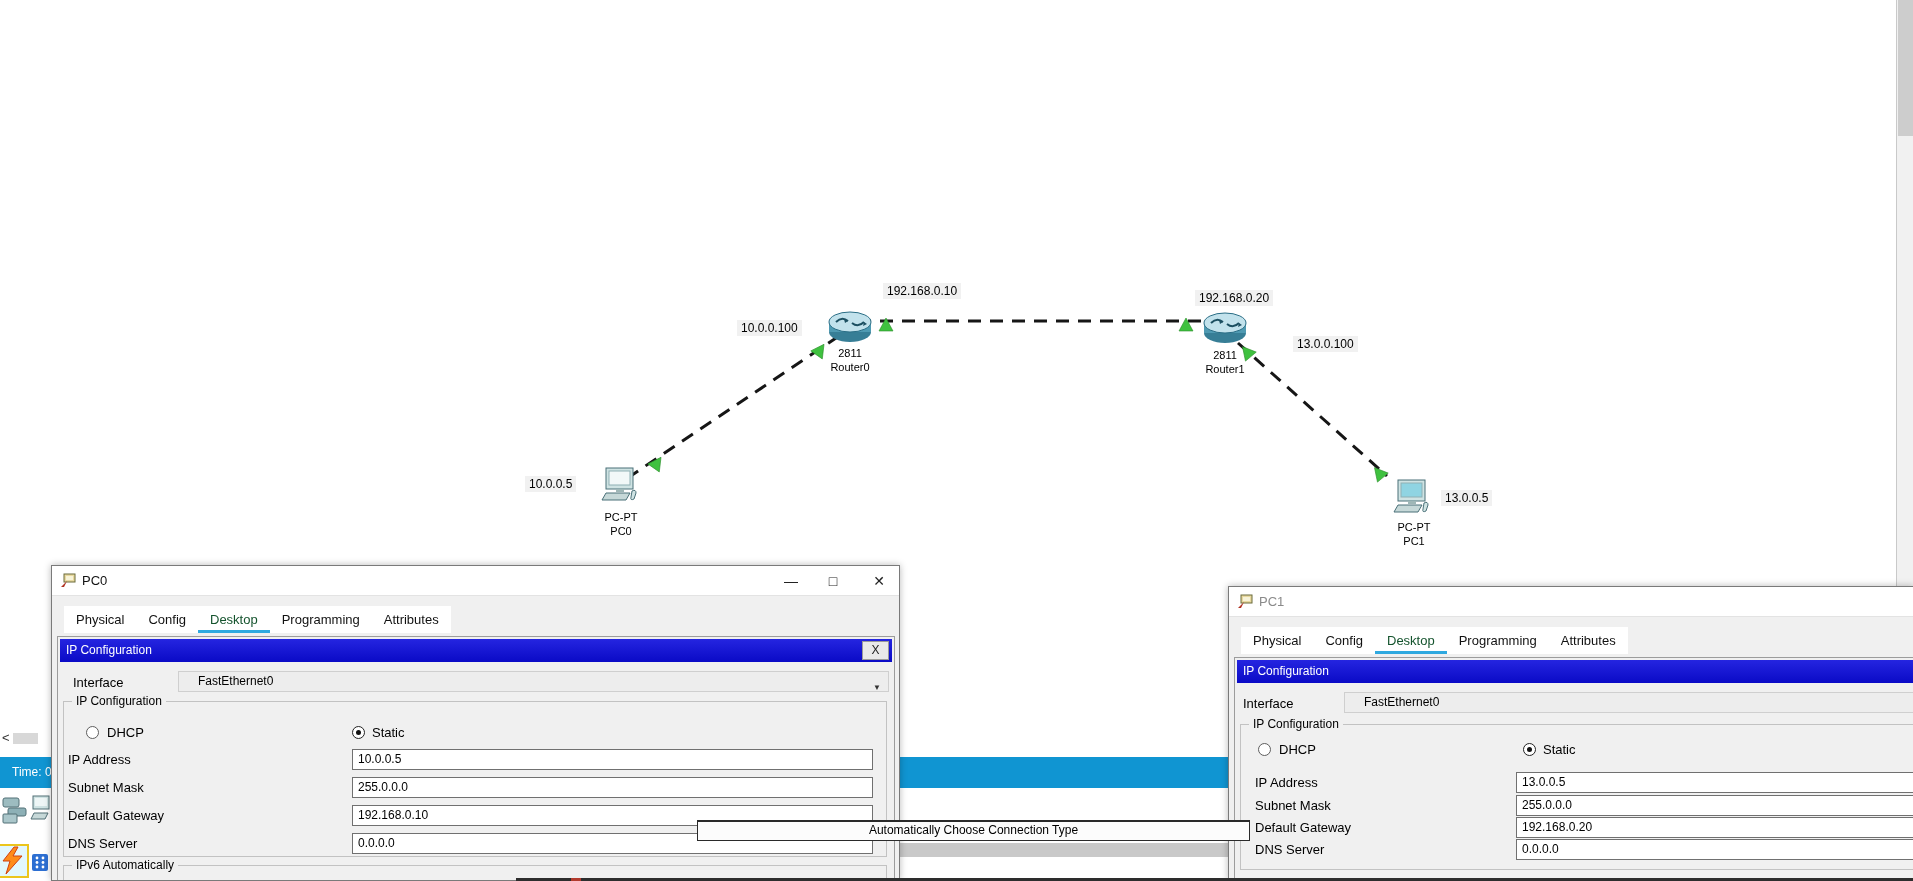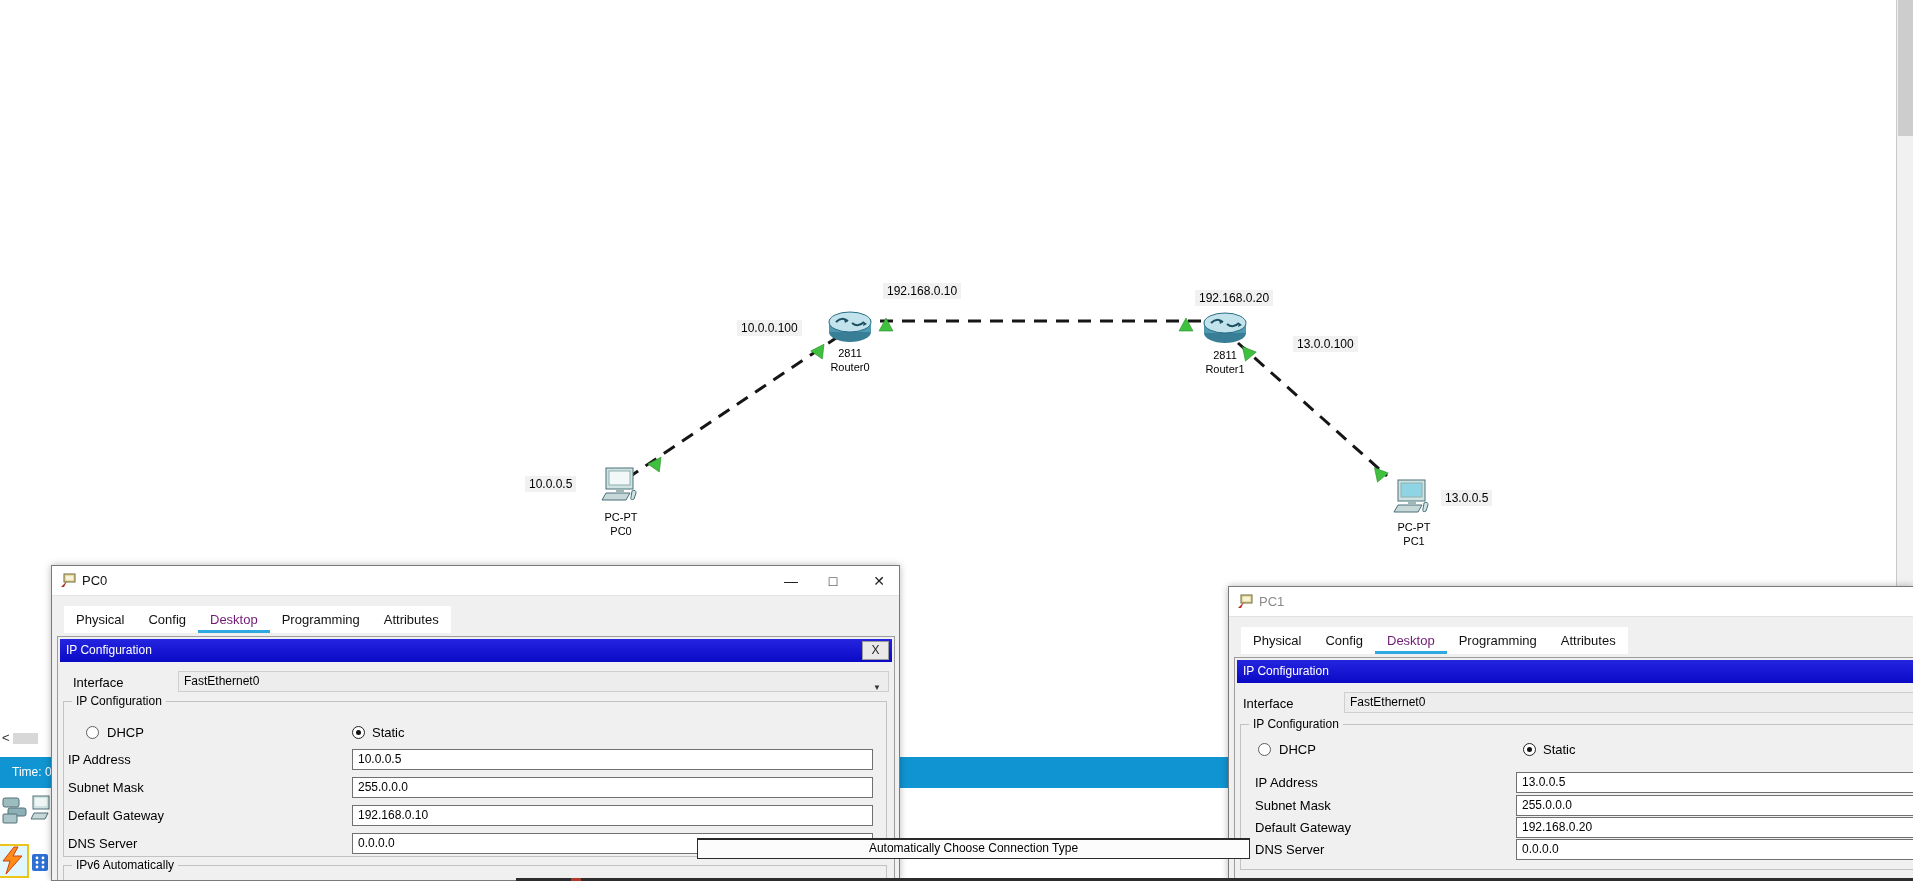--- a/index.html
+++ b/index.html
@@ -21,49 +21,49 @@
            border-left:1px solid #c9c9c9;z-index:3;}
   .vthumb{position:absolute;left:1px;top:0;width:16px;height:136px;background:#cdcdcd;}
   .hscroll-arrow{position:absolute;left:2px;top:730px;font-size:13px;color:#333;z-index:2;}
   .hscroll-track{position:absolute;left:13px;top:733px;width:25px;height:11px;background:#d8d8d8;z-index:2;}
   .graystrip{position:absolute;left:893px;top:843px;width:356px;height:14px;background:#c9c9c9;z-index:2;}
   .palette-icon{position:absolute;z-index:2;}
   .lightning-box{position:absolute;left:-4px;top:844px;width:33px;height:34px;background:#e2f7fd;
                  border:2px solid #ecc51c;z-index:2;}
   .griddots{position:absolute;left:32px;top:854px;width:16px;height:17px;background:#2d6fd2;
             border-radius:2px;z-index:2;}
-  .tooltip{position:absolute;left:697px;top:838px;width:553px;height:21px;background:#fcfcfc;
+  .tooltip{position:absolute;left:697px;top:820px;width:553px;height:21px;background:#fcfcfc;
            border:1px solid #2a2a2a;border-top-width:2px;z-index:25;text-align:center;
            font-size:12px;line-height:17px;color:#000;}
   .bottomline{position:absolute;left:516px;top:878px;width:1397px;height:3px;background:#2d2d2d;z-index:30;}
   .redblip{position:absolute;left:571px;top:878px;width:10px;height:3px;background:#b23b2e;z-index:31;}
 
   
   .window{position:absolute;background:#f0f0f0;border:1px solid #7a7a7a;overflow:hidden;
           box-shadow:0 0 7px rgba(0,0,0,.28);z-index:10;}
   .titlebar{position:absolute;left:0;top:0;right:0;height:30px;background:#ffffff;
             border-bottom:1px solid #e3e3e3;}
   .wicon{position:absolute;left:8px;top:7px;}
   .wtitle{position:absolute;left:30px;top:7px;font-size:13px;color:#111;}
   .wtitle.inactive{color:#8a8a8a;}
   .wc{position:absolute;top:3px;width:34px;height:24px;text-align:center;font-size:14px;
       color:#222;line-height:24px;cursor:default;}
   .tabstrip{position:absolute;display:flex;background:#ffffff;height:27px;z-index:1;}
   .tab{position:relative;padding:6px 12px 0 12px;font-size:13px;color:#111;white-space:nowrap;}
-  .tab.active{color:#701a75;}
+  .tab.active{color:#14532d;}
   .tab.active::after{content:"";position:absolute;left:0;right:0;bottom:0;height:3px;background:#2fa9e0;}
   .panel{position:absolute;background:#f0f0f0;border:1px solid #9c9c9c;}
   .bluebar{position:absolute;left:2px;top:2px;right:2px;height:23px;
            background:linear-gradient(#2525e0,#0a0ac6);color:#fff;font-size:12px;
            line-height:23px;padding-left:6px;}
   .xbtn{position:absolute;right:3px;top:2px;width:27px;height:19px;background:#e9e9e9;
         border:1px solid #9a9a9a;color:#222;text-align:center;font-size:12px;line-height:16px;}
   .lbl{position:absolute;font-size:13px;color:#000;white-space:nowrap;}
   .dropdown{position:absolute;height:21px;background:#ededed;border:1px solid #cfcfcf;
-            font-size:12px;line-height:19px;padding-left:5px;}
+            font-size:12px;line-height:19px;padding-left:19px;}
   .caret{position:absolute;right:7px;top:6px;font-size:8px;color:#333;}
   .group{position:absolute;border:1px solid #c2c2c2;}
   .gtitle{position:absolute;left:8px;top:-8px;background:#f0f0f0;padding:0 4px;font-size:12px;
           color:#000;white-space:nowrap;}
   .radio{position:absolute;width:13px;height:13px;border:1px solid #5e5e5e;border-radius:50%;
          background:#fff;}
   .radio.checked{border-color:#222;}
   .radio.checked::after{content:"";position:absolute;left:3px;top:3px;width:5px;height:5px;
          border-radius:50%;background:#111;}
   .field{position:absolute;height:21px;background:#fff;border:1px solid #707070;font-size:12px;

